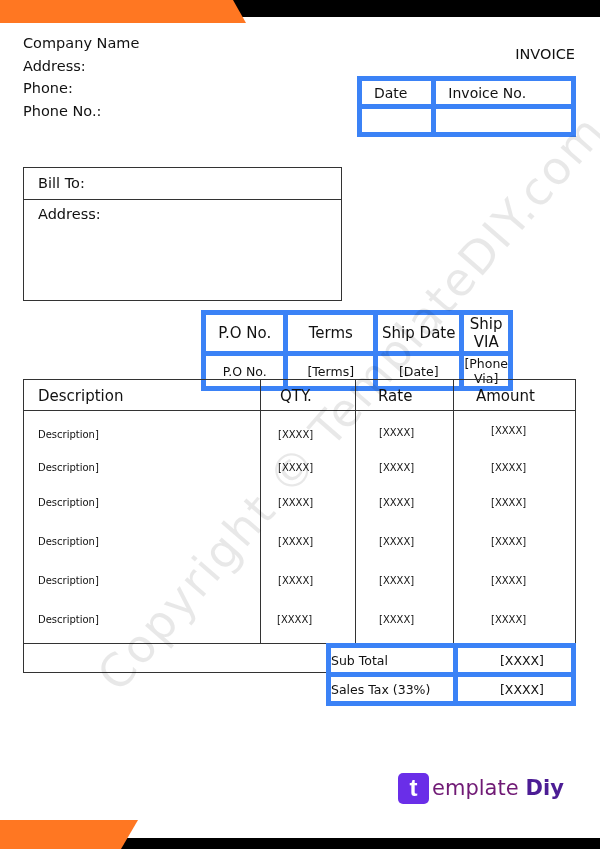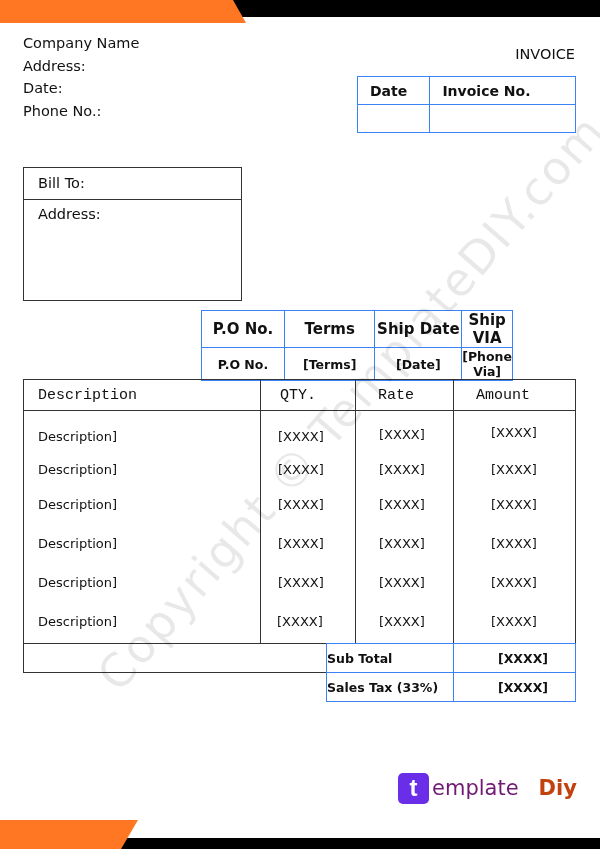--- a/index.html
+++ b/index.html
@@ -8,64 +8,64 @@
   .abs { position: absolute; }
   .bar-top-black { left: 0; top: 0; width: 600px; height: 17px; background: #000; }
   .bar-top-orange { left: 0; top: 0; width: 246px; height: 23px; background: #ff7722; clip-path: polygon(0 0, 233px 0, 246px 23px, 0 23px); }
   .bar-bot-black { left: 0; top: 838px; width: 600px; height: 11px; background: #000; }
   .bar-bot-orange { left: 0; top: 820px; width: 138px; height: 29px; background: #ff7722; clip-path: polygon(0 0, 138px 0, 121px 29px, 0 29px); }
 
   .company { left: 23px; top: 32px; font-size: 14.5px; line-height: 22.5px; }
   .invoice-title { right: 25px; top: 46px; font-size: 14.5px; text-align: right; }
 
   table { border-collapse: collapse; position: absolute; }
-  td, th { border: 1px solid #3b82f6; font-weight: bold; }
+  td, th { border: 5px solid #3b82f6; font-weight: normal; }
 
   .meta-table { left: 357px; top: 76px; width: 219px; }
   .meta-table td { height: 28px; font-size: 14px; padding-left: 12px; }
   .meta-table tr:first-child td:first-child { padding-left: 12px; }
 
-  .bill { left: 23px; top: 167px; width: 219px; height: 134px; border: 1px solid #333; }
+  .bill { left: 23px; top: 167px; width: 319px; height: 134px; border: 1px solid #333; }
   .bill-head { height: 32px; border-bottom: 1px solid #333; font-size: 14.5px; padding: 7px 0 0 14px; }
   .bill-addr { font-size: 14.5px; padding: 6px 0 0 14px; }
 
   .po-table { left: 201px; top: 310px; width: 312px; }
   .po-table td { text-align: center; }
   .po-table tr.h td { height: 35px; font-size: 15px; }
   .po-table tr.v td { height: 33px; font-size: 12.5px; }
 
   .items { left: 23px; top: 379px; width: 553px; height: 265px; border: 1px solid #333; }
   .items .hdr { position: absolute; left: 0; top: 0; width: 551px; height: 31px; border-bottom: 1px solid #333; }
   .items .vl { position: absolute; top: 0; bottom: 0; width: 1px; background: #333; }
-  .items .hcell { position: absolute; top: 7px; font-size: 15px; font-family: Liberation Mono, monospace; }
-  .items .cell { position: absolute; font-size: 13px; text-align: right; }
+  .items .hcell { position: absolute; top: 7px; font-size: 15px; }
+  .items .cell { position: absolute; font-size: 10px; text-align: right; }
 
   .totals-left { left: 23px; top: 643px; width: 304px; height: 30px; border: 1px solid #333; border-right: none; }
   .totals { left: 326px; top: 643px; width: 250px; }
   .totals td { height: 29px; font-size: 12.5px; }
   .totals td.lbl { width: 127px; }
   .totals td.val { text-align: right; padding-right: 27px; }
 
   .watermark { left: -10px; top: 400px; width: 680px; transform: rotate(-49deg); transform-origin: center; font-size: 46px; color: rgba(0,0,0,0.09); white-space: nowrap; letter-spacing: 2px; }
 
   .logo { left: 398px; top: 772px; height: 32px; display: flex; align-items: center; }
   .logo-mark { width: 31px; height: 31px; background: #6a2ee8; border-radius: 5px; color: #fff; font-weight: bold; font-size: 24px; text-align: center; line-height: 30px; font-family: "Liberation Sans", sans-serif; }
   .logo-text { font-size: 21px; margin-left: 3px; color: #701a75; font-family: "DejaVu Sans", sans-serif; }
-  .logo-diy { font-size: 21px; margin-left: 20px; color: #c2410c; font-weight: bold; font-family: "DejaVu Sans", sans-serif; }
+  .logo-diy { font-size: 21px; margin-left: 7px; color: #4c1d95; font-weight: bold; font-family: "DejaVu Sans", sans-serif; }
 </style>
 </head>
 <body>
 
 <div class="abs bar-top-black"></div>
 <div class="abs bar-top-orange"></div>
 
 <div class="abs company">
   <div>Company Name</div>
   <div>Address:</div>
-  <div>Date:</div>
+  <div>Phone:</div>
   <div>Phone No.:</div>
 </div>
 <div class="abs invoice-title">INVOICE</div>
 
 <table class="meta-table">
   <tbody>
       <tr>
     <td>Date</td>
     <td>Invoice No.</td>
   </tr>

